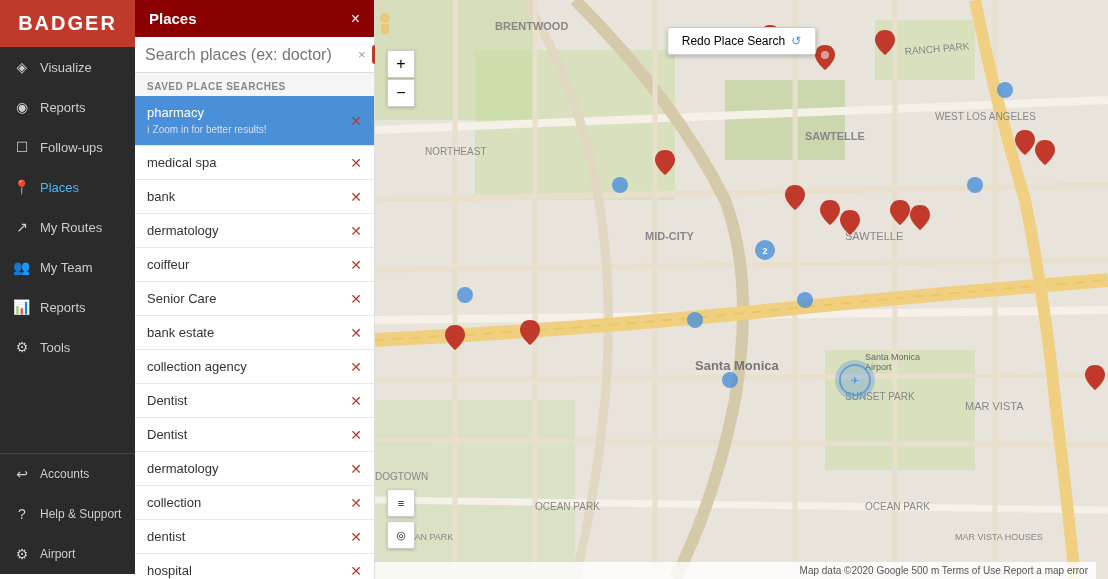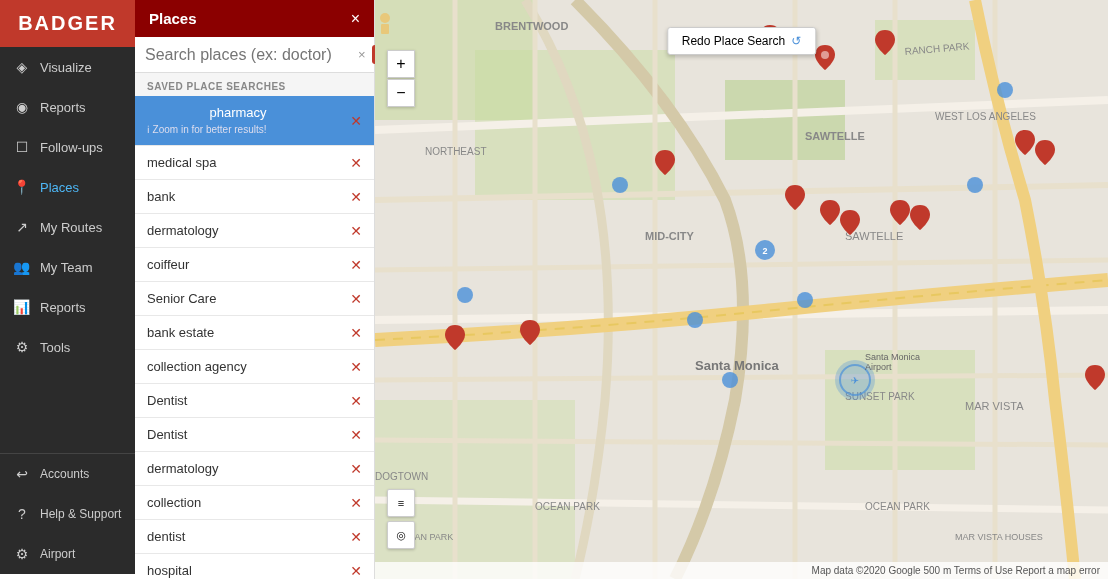--- a/index.html
+++ b/index.html
@@ -133,21 +133,20 @@
     .place-item {
       display: flex;
       align-items: center;
       padding: 9px 12px;
       border-bottom: 1px solid #e8e8e8;
       cursor: pointer;
       font-size: 13px;
       color: #333;
       justify-content: space-between;
       background: white;
-      text-align: right;
     }
     .place-item.active-item {
       background: #4a90d9;
       color: white;
     }
     .place-item.active-item .place-hint {
       color: #dde;
     }
     .place-item-left { display: flex; flex-direction: column; }
     .place-hint { font-size: 10px; color: #666; display: flex; align-items: center; gap: 3px; margin-top: 2px; }
@@ -225,21 +224,21 @@
       font-size: 11px;
       display: flex;
       align-items: center;
       justify-content: center;
       box-shadow: 0 1px 3px rgba(0,0,0,0.2);
       border-radius: 2px;
     }
     .map-footer {
       position: absolute;
       bottom: 0;
-      right: 0;
+      right: 12px;
       left: 0;
       background: rgba(255,255,255,0.8);
       padding: 3px 8px;
       font-size: 10px;
       color: #555;
       display: flex;
       justify-content: flex-end;
       gap: 10px;
     }
 

